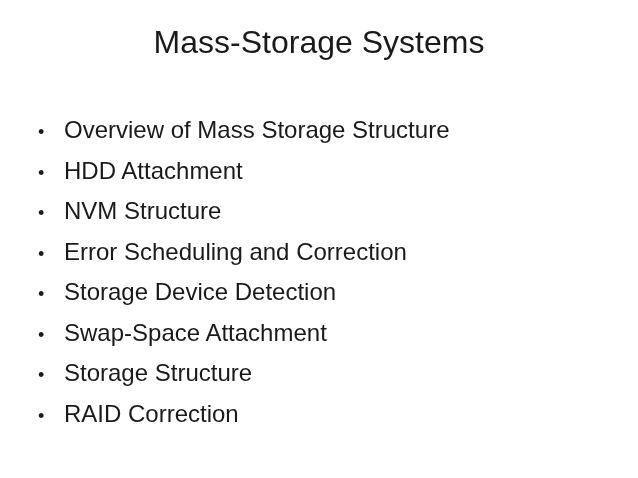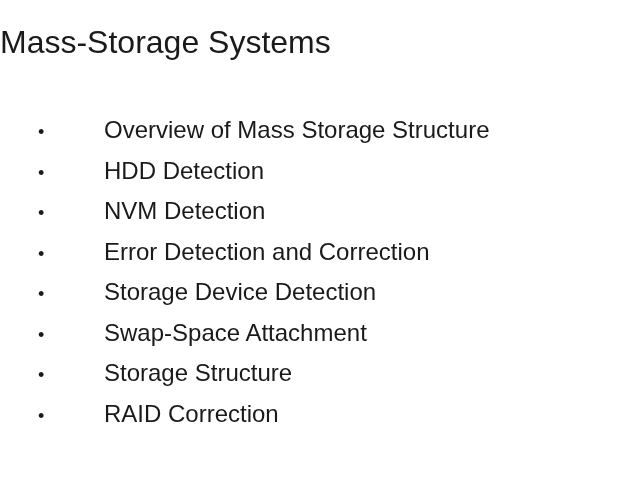--- a/index.html
+++ b/index.html
@@ -11,21 +11,21 @@
     font-family: "Liberation Sans", sans-serif;
   }
   .slide {
     position: relative;
     width: 638px;
     height: 478px;
     background: #ffffff;
   }
   .slide-title {
     margin-top: 24px;
-    text-align: left;
+    text-align: center;
     font-size: 32px;
     font-weight: 400;
     color: #1a1a1a;
     letter-spacing: 0px;
   }
   .bullet-list {
     list-style: none;
     margin-top: 50px;
     margin-left: 38px;
     margin-right: 20px;
@@ -38,48 +38,47 @@
     line-height: 37.5px;
   }
   .bullet-marker {
     width: 26px;
     flex: 0 0 26px;
     font-size: 18px;
     color: #1a1a1a;
   }
   .bullet-text {
     flex: 1;
-    margin-left: 40px;
   }
 </style>
 </head>
 <body>
 
 <div class="slide">
   <div class="slide-title">Mass-Storage Systems</div>
 
   <ul class="bullet-list">
     <li class="bullet-item">
       <span class="bullet-marker">•</span>
       <span class="bullet-text">Overview of Mass Storage Structure</span>
     </li>
 
     <li class="bullet-item">
       <span class="bullet-marker">•</span>
-      <span class="bullet-text">HDD Detection</span>
+      <span class="bullet-text">HDD Attachment</span>
     </li>
 
     <li class="bullet-item">
       <span class="bullet-marker">•</span>
-      <span class="bullet-text">NVM Detection</span>
+      <span class="bullet-text">NVM Structure</span>
     </li>
 
     <li class="bullet-item">
       <span class="bullet-marker">•</span>
-      <span class="bullet-text">Error Detection and Correction</span>
+      <span class="bullet-text">Error Scheduling and Correction</span>
     </li>
 
     <li class="bullet-item">
       <span class="bullet-marker">•</span>
       <span class="bullet-text">Storage Device Detection</span>
     </li>
 
     <li class="bullet-item">
       <span class="bullet-marker">•</span>
       <span class="bullet-text">Swap-Space Attachment</span>

